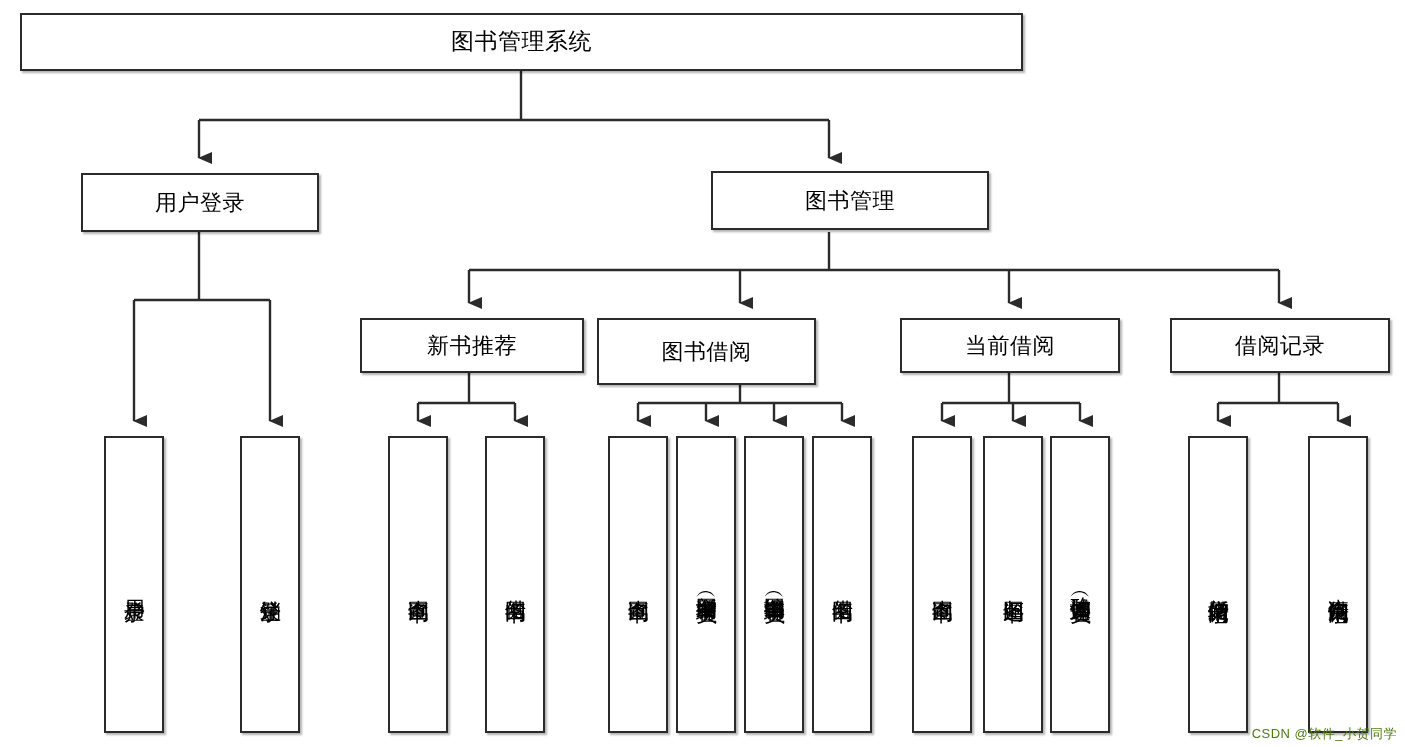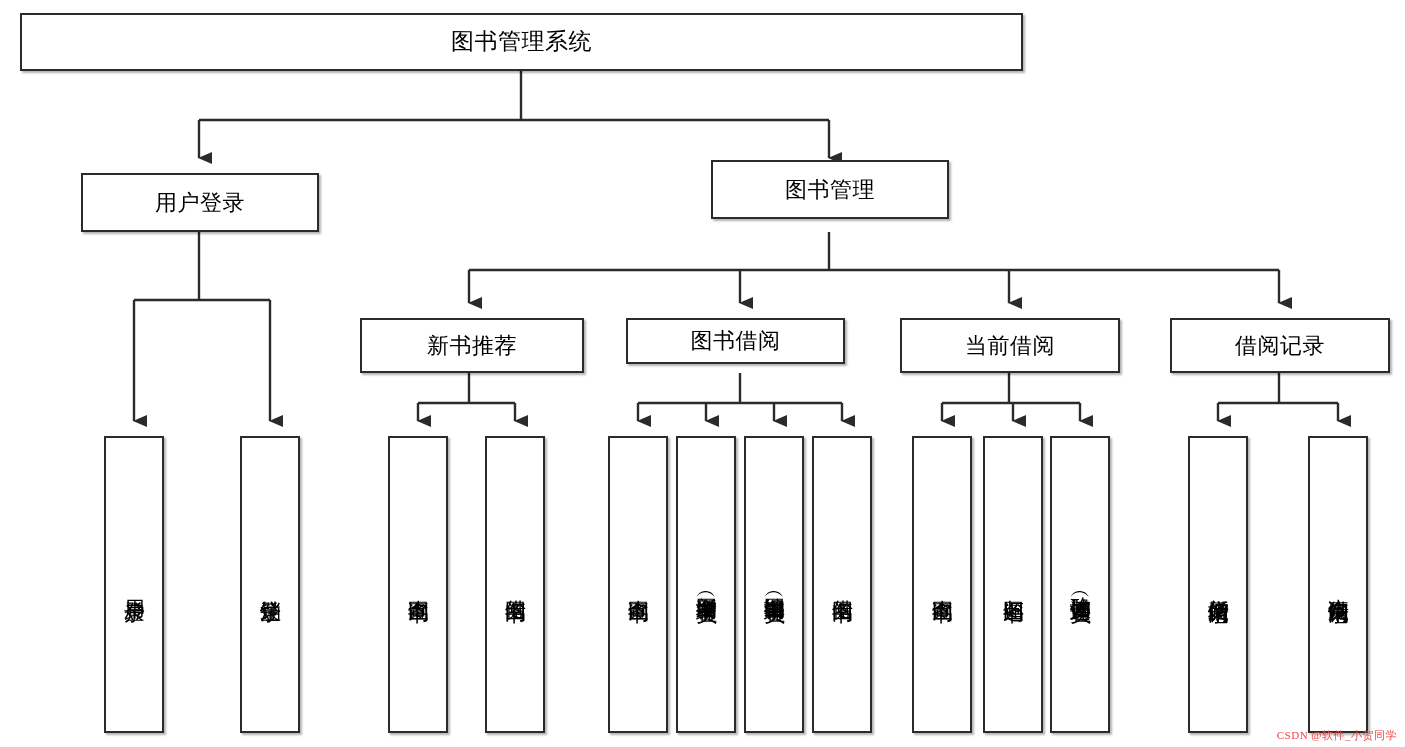--- a/index.html
+++ b/index.html
@@ -54,26 +54,25 @@
   .node.vert .label {
     display: block;
   }
   .node.root {
     font-size: 23px;
   }
   #watermark {
     position: absolute;
     right: 8px;
     bottom: 4px;
-    font-size: 11px;
-    color: #ef4444;
+    font-size: 13px;
+    color: #4d7c0f;
     letter-spacing: 0.5px;
     z-index: 5;
     white-space: nowrap;
-    font-family: Liberation Serif, serif;
   }
 </style>
 </head>
 <body>
 
 <div id="canvas">
 
   <svg id="edges" viewBox="0 0 1405 747" xmlns="http://www.w3.org/2000/svg">
     <defs>
       <marker id="arrow" viewBox="0 0 12 14" refX="6" refY="13" markerWidth="12" markerHeight="14" orient="auto-start-reverse" markerUnits="userSpaceOnUse">
@@ -124,28 +123,28 @@
     </g>
   </svg>
 
   <div class="node horiz root" style="left:20px; top:13px; width:1003px; height:58px;">
     <span class="label">图书管理系统</span>
   </div>
 
   <div class="node horiz" style="left:81px; top:173px; width:238px; height:59px;">
     <span class="label">用户登录</span>
   </div>
-  <div class="node horiz" style="left:711px; top:160px; width:238px; height:59px;justify-content:center;">
+  <div class="node horiz" style="left:711px; top:171px; width:278px; height:59px;justify-content:center;">
     <span class="label">图书管理</span>
   </div>
 
   <div class="node horiz" style="left:360px; top:318px; width:224px; height:55px;">
     <span class="label">新书推荐</span>
   </div>
-  <div class="node horiz" style="left:626px; top:318px; width:219px; height:46px;">
+  <div class="node horiz" style="left:597px; top:318px; width:219px; height:67px;">
     <span class="label">图书借阅</span>
   </div>
   <div class="node horiz" style="left:900px; top:318px; width:220px; height:55px;">
     <span class="label">当前借阅</span>
   </div>
   <div class="node horiz" style="left:1170px; top:318px; width:220px; height:55px;">
     <span class="label">借阅记录</span>
   </div>
 
   <div class="node vert" style="left:104px; top:436px; width:60px; height:297px;">

